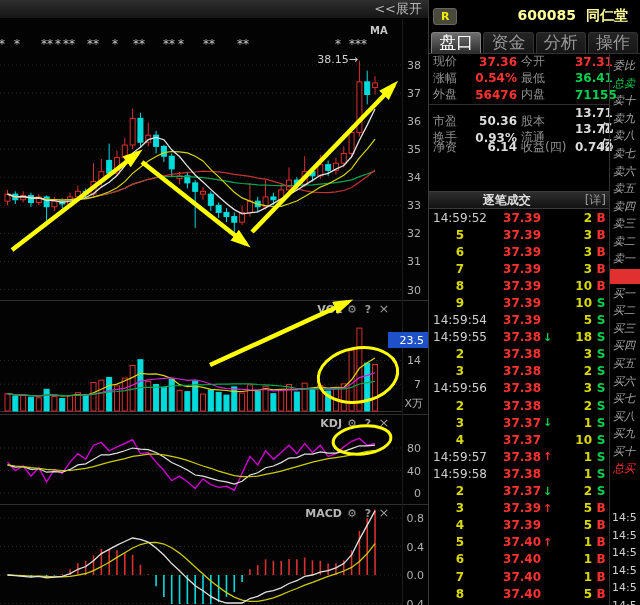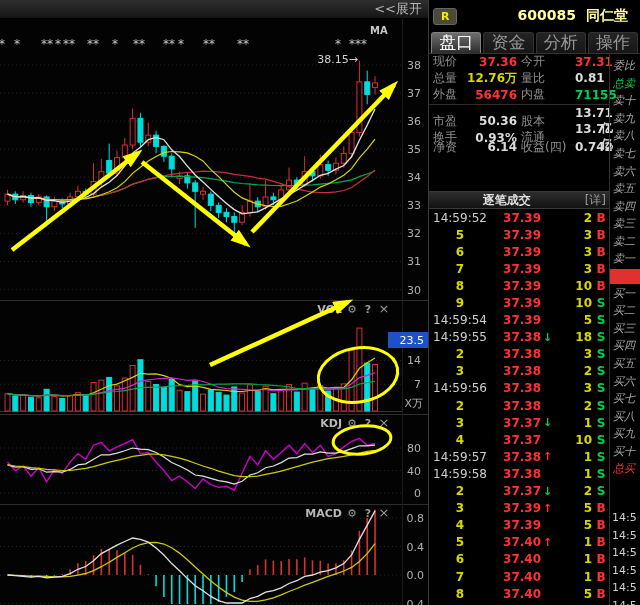--- a/index.html
+++ b/index.html
@@ -421,24 +421,24 @@
       </div>
     <div id="p-body">
       <div id="quote-area">
           <div class="q-row">
             <span class="lab">现价</span>
             <span class="val c-r">37.36</span>
             <span class="lab">今开</span>
             <span class="val c-r">37.31</span>
           </div>
           <div class="q-row">
-            <span class="lab">总量</span>
-            <span class="val c-y">12.76万</span>
-            <span class="lab">量比</span>
-            <span class="val c-w">0.81</span>
+            <span class="lab">涨幅</span>
+            <span class="val c-r">0.54%</span>
+            <span class="lab">最低</span>
+            <span class="val c-g">36.41</span>
           </div>
           <div class="q-row">
             <span class="lab">外盘</span>
             <span class="val c-r">56476</span>
             <span class="lab">内盘</span>
             <span class="val c-g">71155</span>
           </div>
           <div class="q-div"></div>
           <div class="q-row">
             <span class="lab">市盈</span>

